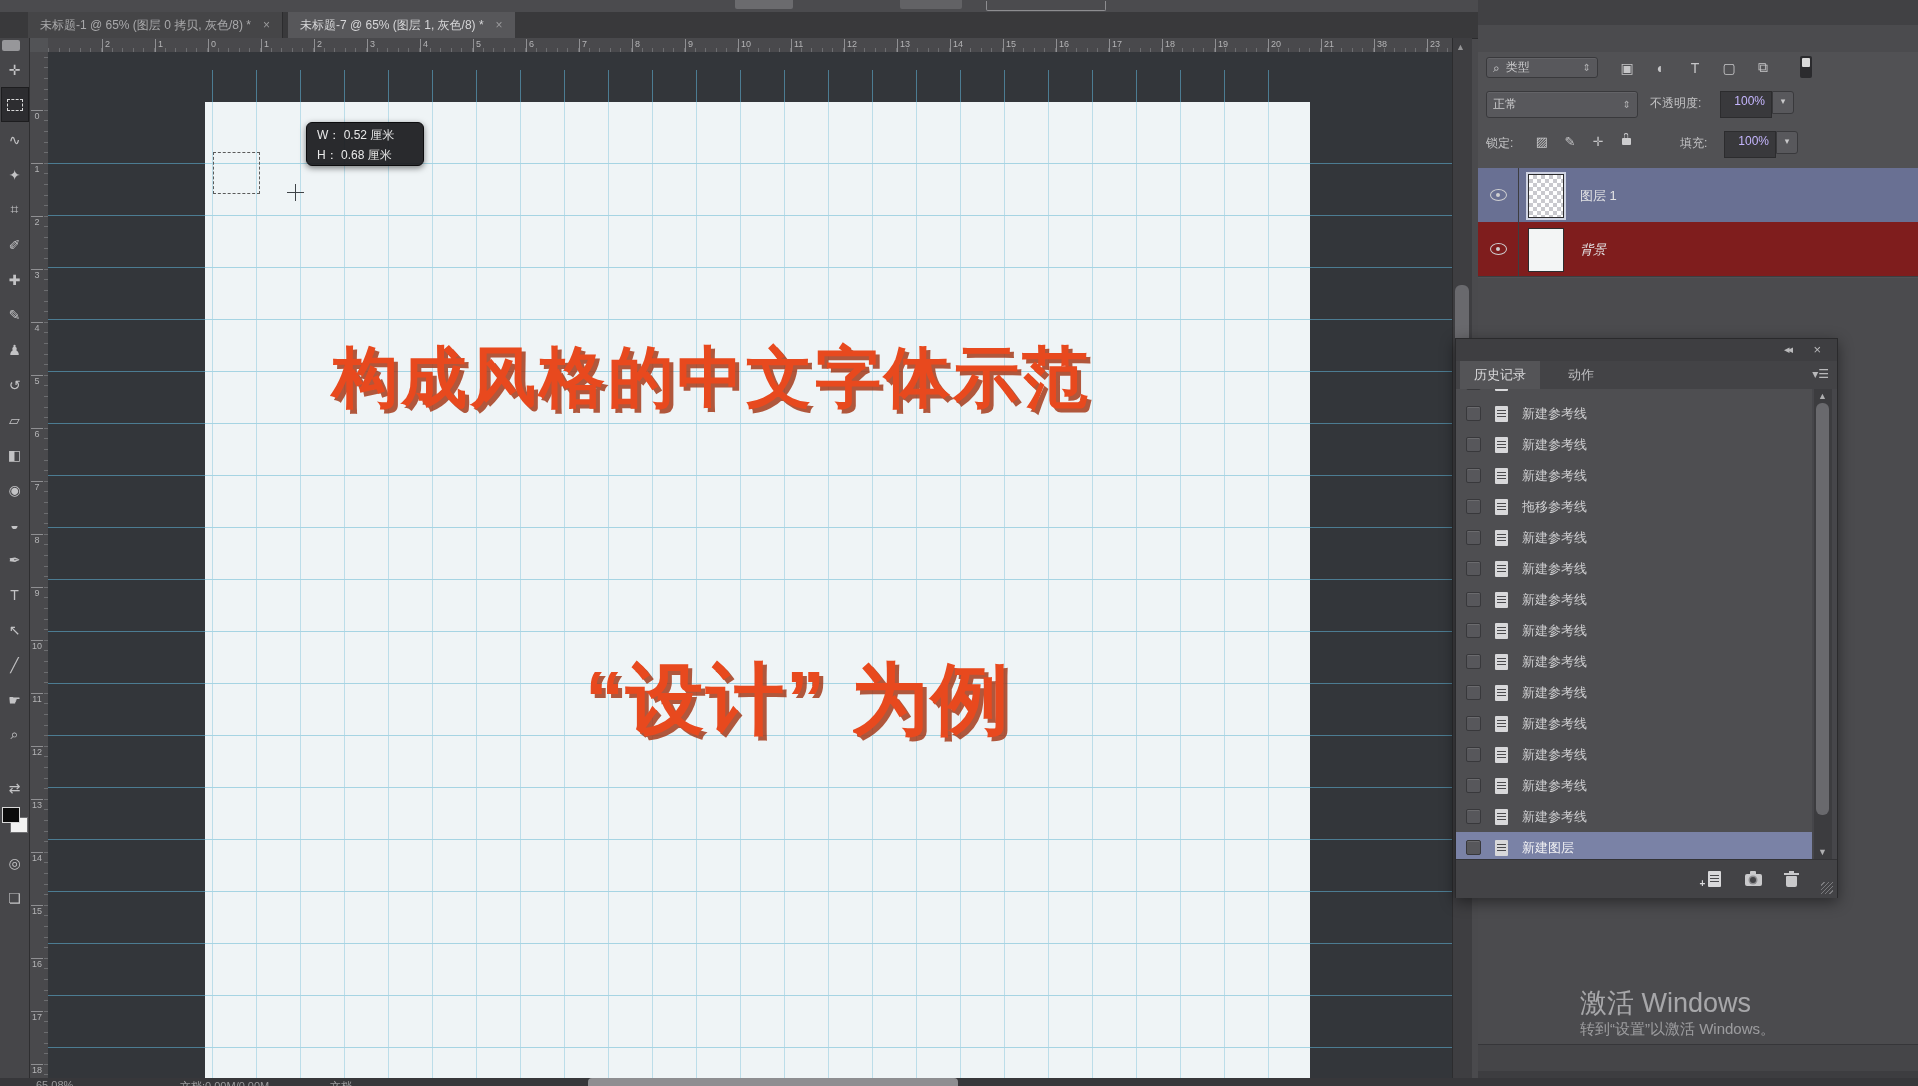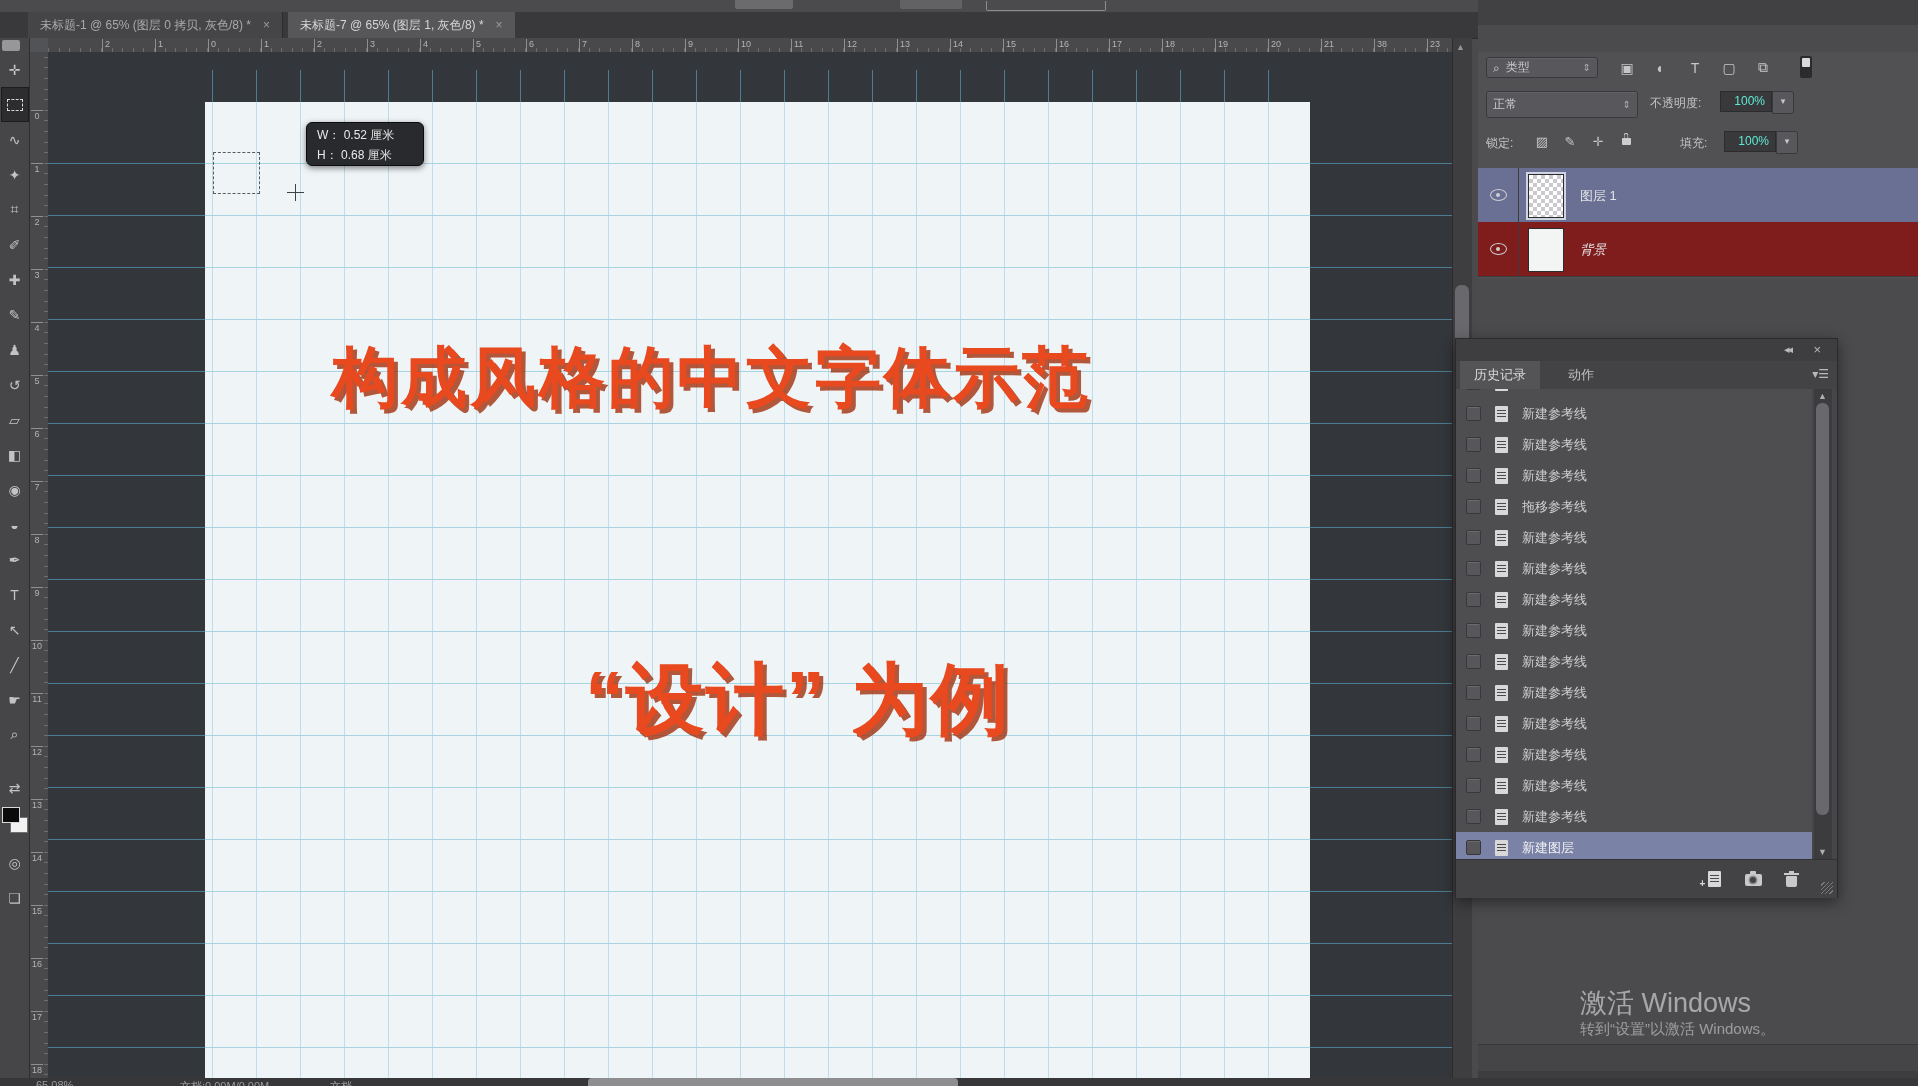--- a/index.html
+++ b/index.html
@@ -74,22 +74,22 @@
   .dock-topbar{left:1478px;top:0;width:440px;height:25px;background:#414144;}
   .ltabs-row{left:1478px;top:25px;width:440px;height:27px;background:#3e3e41;}
   .ptab{position:absolute;top:0;height:27px;line-height:27px;padding:0 14px;font-size:13px;color:#bdbdbf;cursor:pointer;}
   .ptab.active{background:#545457;color:#d9d9db;}
   .layers-body{left:1478px;top:52px;width:440px;height:226px;background:#515154;}
   .pselect{position:absolute;background:#58585c;border:1px solid #39393c;border-radius:3px;color:#c9c9cb;
     font-size:12px;display:flex;align-items:center;gap:6px;padding:0 6px;box-sizing:border-box;
     box-shadow:inset 0 1px 0 rgba(255,255,255,.07);cursor:pointer;}
   .updn{margin-left:auto;color:#aeaeb0;font-size:10px;}
   .plabel{position:absolute;font-size:12px;color:#c3c3c5;white-space:nowrap;}
-  .pvalue{position:absolute;background:#39393c;border:1px solid #2c2c2e;color:#5eead4;font-size:12px;
-    text-align:right;padding:2px 6px 0 0;box-sizing:border-box;height:21px;cursor:pointer;}
+  .pvalue{position:absolute;background:#39393c;border:1px solid #2c2c2e;color:#c4b5fd;font-size:12px;
+    text-align:right;padding:2px 6px 0 0;box-sizing:border-box;height:27px;cursor:pointer;}
   .pbtn{position:absolute;background:#58585c;border:1px solid #39393c;border-radius:0 3px 3px 0;color:#c9c9cb;
     font-size:9px;text-align:center;height:21px;line-height:19px;cursor:pointer;}
   .ficon{position:absolute;top:57px;width:26px;height:21px;display:flex;align-items:center;justify-content:center;
     color:#c6c6c8;font-size:14px;cursor:pointer;}
   .licon{position:absolute;top:131px;width:24px;height:21px;display:flex;align-items:center;justify-content:center;
     color:#c6c6c8;font-size:13px;cursor:pointer;}
   .toggle{left:1800px;top:56px;width:12px;height:22px;background:#2b2b2e;border-radius:2px;cursor:pointer;}
   .toggle::before{content:"";position:absolute;top:2px;left:2px;width:8px;height:9px;background:#dadada;border-radius:1px;}
   .layer-row{position:absolute;left:1478px;width:472px;height:54px;border-bottom:1px solid #3d3d40;cursor:pointer;}
   .layer-row .eyecol{position:absolute;left:0;top:0;width:40px;height:54px;border-right:1px solid #3d3d40;

